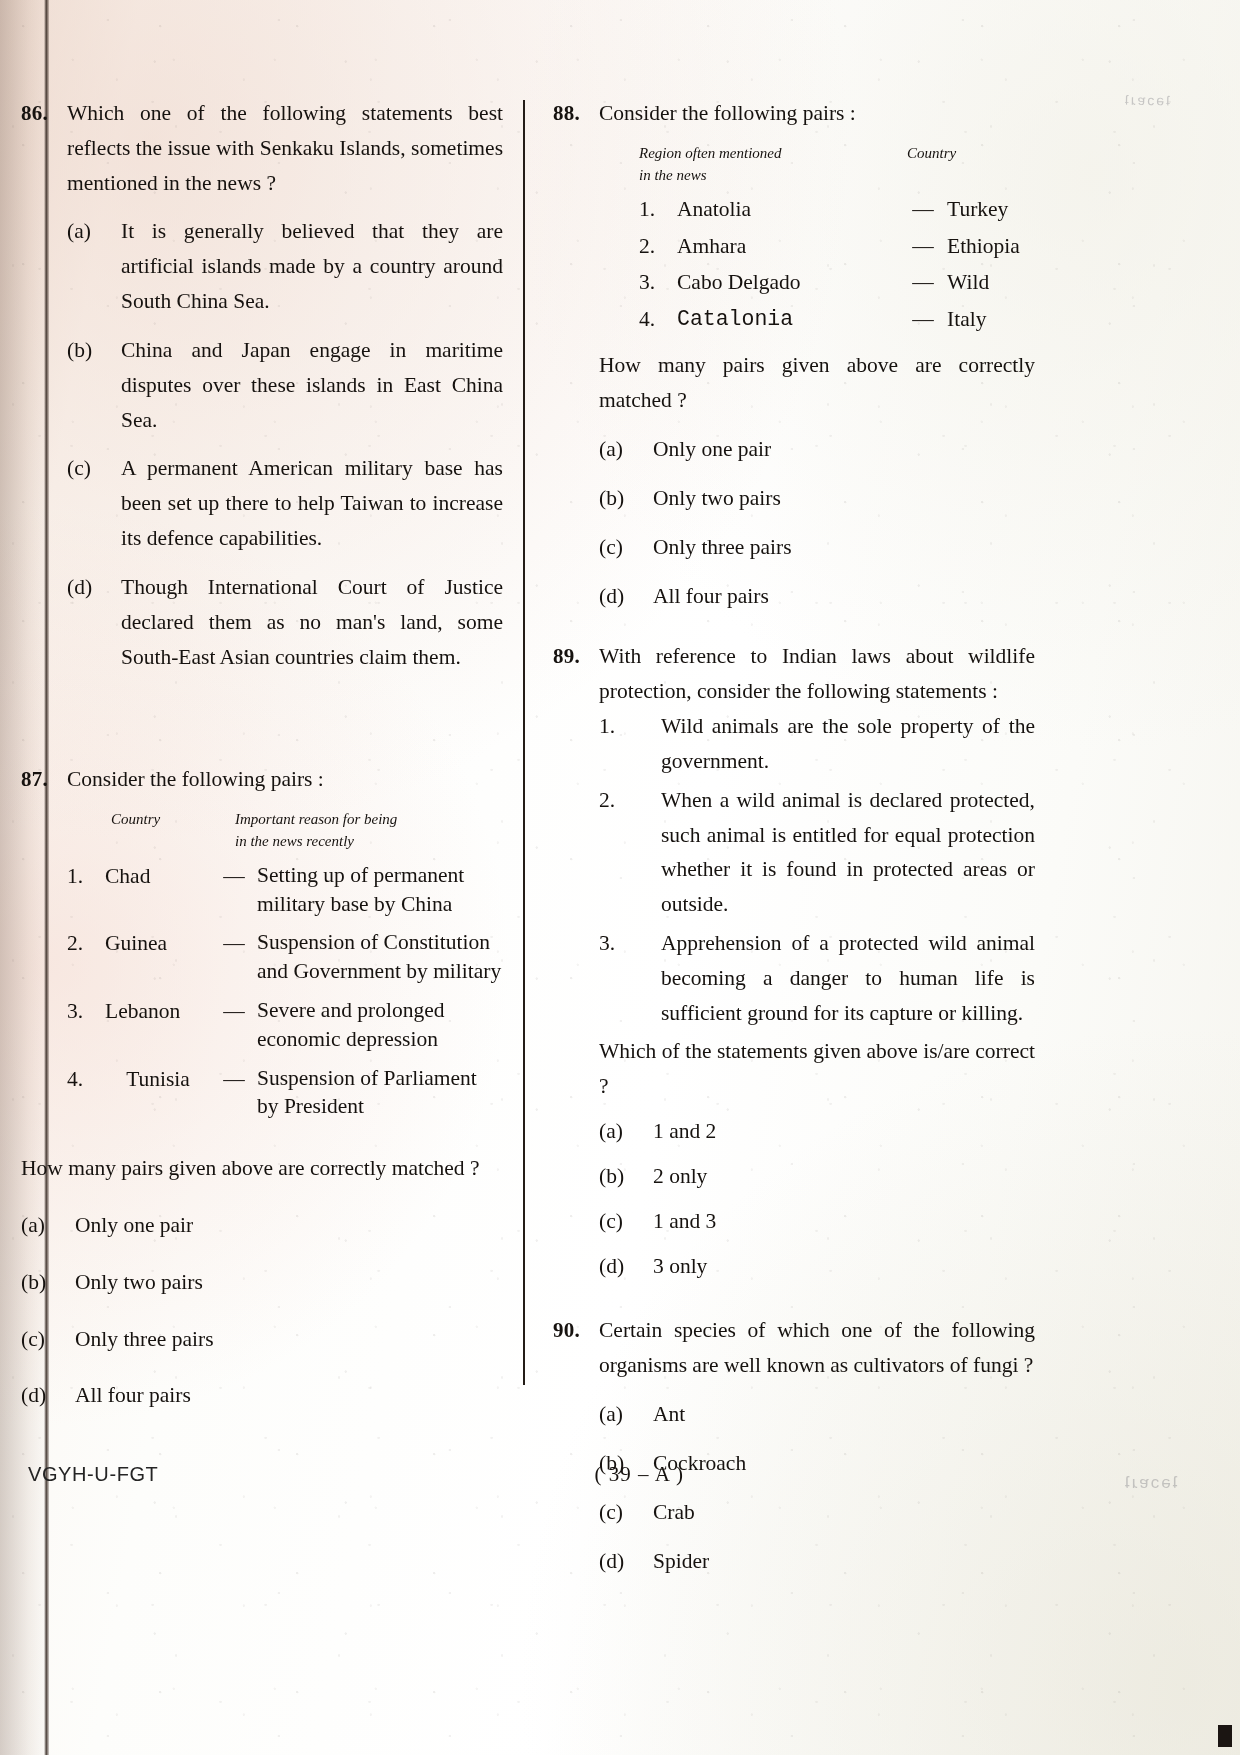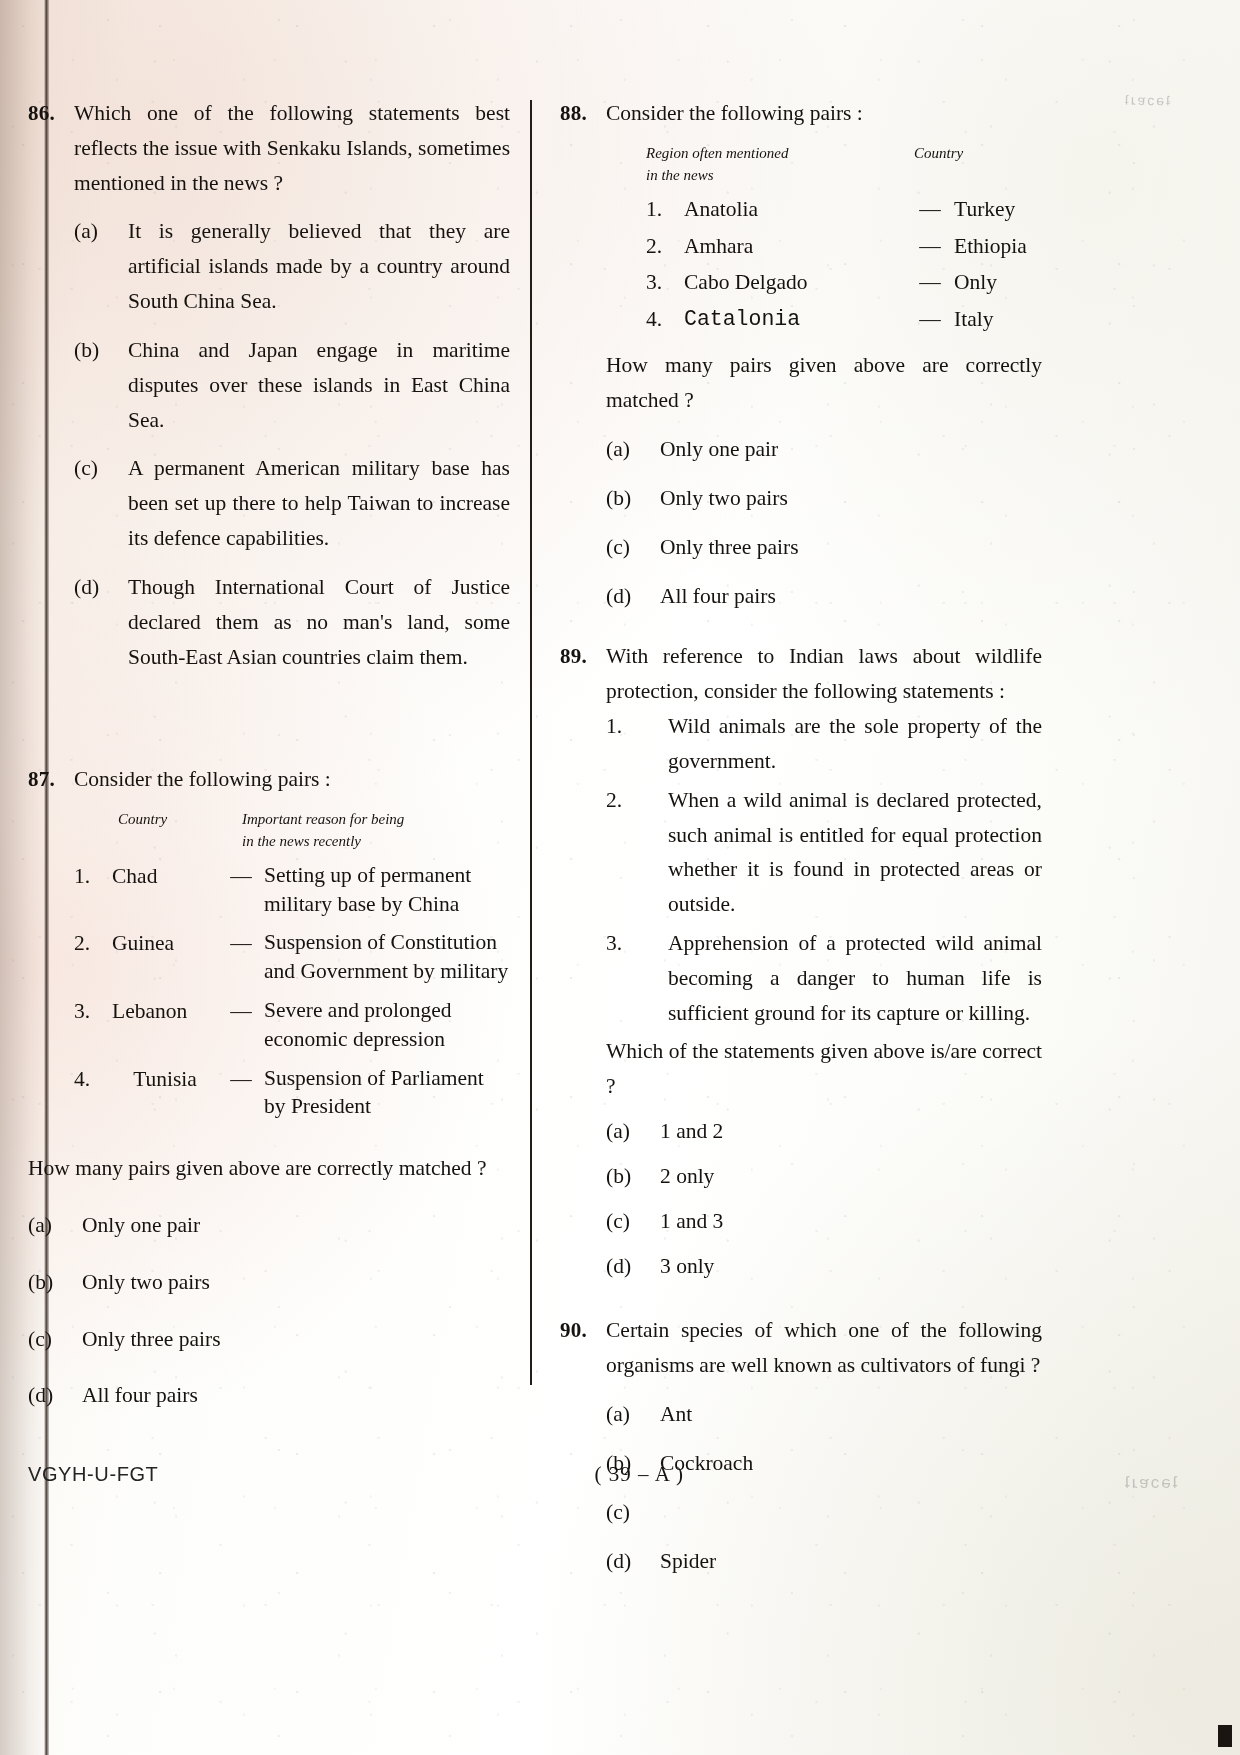--- a/index.html
+++ b/index.html
@@ -66,21 +66,21 @@
   .content {
     position: absolute;
     left: 0; top: 0;
     width: 1240px;
     height: 1755px;
   }
 
   
   .columns {
     position: absolute;
-    left: 28px;
+    left: 21px;
     top: 96px;
     width: 1014px;
     display: flex;
     align-items: flex-start;
   }
   .col {
     width: 487px;
     padding: 0 0 0 0;
   }
   .col-left { padding-right: 20px; }
@@ -367,21 +367,21 @@
             <div class="pair-row" style="padding-left:40px; margin-bottom:6px;">
               <div class="pr-idx">2.</div>
               <div class="pr-name" style="width:222px;">Amhara</div>
               <div class="pr-dash" style="width:48px;">—</div>
               <div class="pr-val">Ethiopia</div>
             </div>
             <div class="pair-row" style="padding-left:40px; margin-bottom:6px;">
               <div class="pr-idx">3.</div>
               <div class="pr-name" style="width:222px;">Cabo Delgado</div>
               <div class="pr-dash" style="width:48px;">—</div>
-              <div class="pr-val">Only</div>
+              <div class="pr-val">Wild</div>
             </div>
             <div class="pair-row" style="padding-left:40px; margin-bottom:6px;">
               <div class="pr-idx">4.</div>
               <div class="pr-name" style="width:222px;font-family:Liberation Mono, monospace;">Catalonia</div>
               <div class="pr-dash" style="width:48px;">—</div>
               <div class="pr-val">Italy</div>
             </div>
 
             <p class="lead" style="margin-top:14px;">How many pairs given above are correctly matched ?</p>
 
@@ -455,20 +455,21 @@
               <div class="opt opt-tight" style="margin-top:14px;">
                 <div class="opt-lbl">(a)</div>
                 <div class="opt-txt nojust">Ant</div>
               </div>
               <div class="opt opt-tight" style="margin-top:14px;">
                 <div class="opt-lbl">(b)</div>
                 <div class="opt-txt nojust">Cockroach</div>
               </div>
               <div class="opt opt-tight" style="margin-top:14px;">
                 <div class="opt-lbl">(c)</div>
+                <div class="opt-txt nojust">Crab</div>
               </div>
               <div class="opt opt-tight" style="margin-top:14px;">
                 <div class="opt-lbl">(d)</div>
                 <div class="opt-txt nojust">Spider</div>
               </div>
             </div>
           </div>
         </div>
 
       </div>

